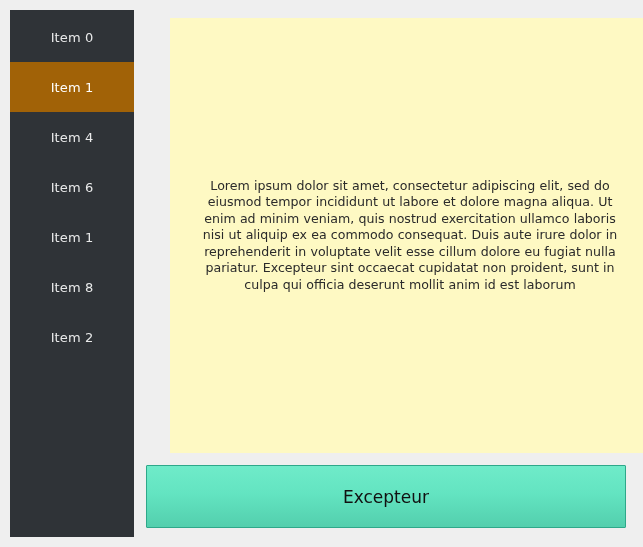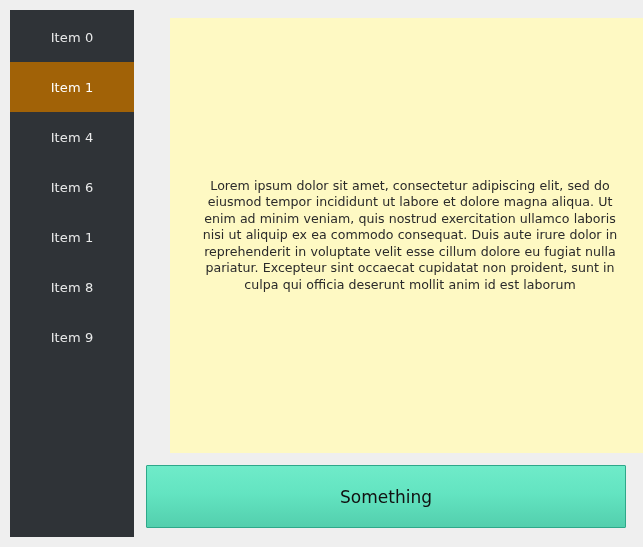--- a/index.html
+++ b/index.html
@@ -105,24 +105,24 @@
     <div class="side-item">
       <span>Item 6</span>
     </div>
     <div class="side-item">
       <span>Item 1</span>
     </div>
     <div class="side-item">
       <span>Item 8</span>
     </div>
     <div class="side-item">
-      <span>Item 9</span>
+      <span>Item 2</span>
     </div>
   </div>
 </div>
 
 <div id="content-card">
   <p id="content-text">Lorem ipsum dolor sit amet, consectetur adipiscing elit, sed do eiusmod tempor incididunt ut labore et dolore magna aliqua. Ut enim ad minim veniam, quis nostrud exercitation ullamco laboris nisi ut aliquip ex ea commodo consequat. Duis aute irure dolor in reprehenderit in voluptate velit esse cillum dolore eu fugiat nulla pariatur. Excepteur sint occaecat cupidatat non proident, sunt in culpa qui officia deserunt mollit anim id est laborum</p>
 </div>
 
 <button id="something-button">
-  <span>Something</span>
+  <span>Excepteur</span>
 </button>
 
 </body></html>

